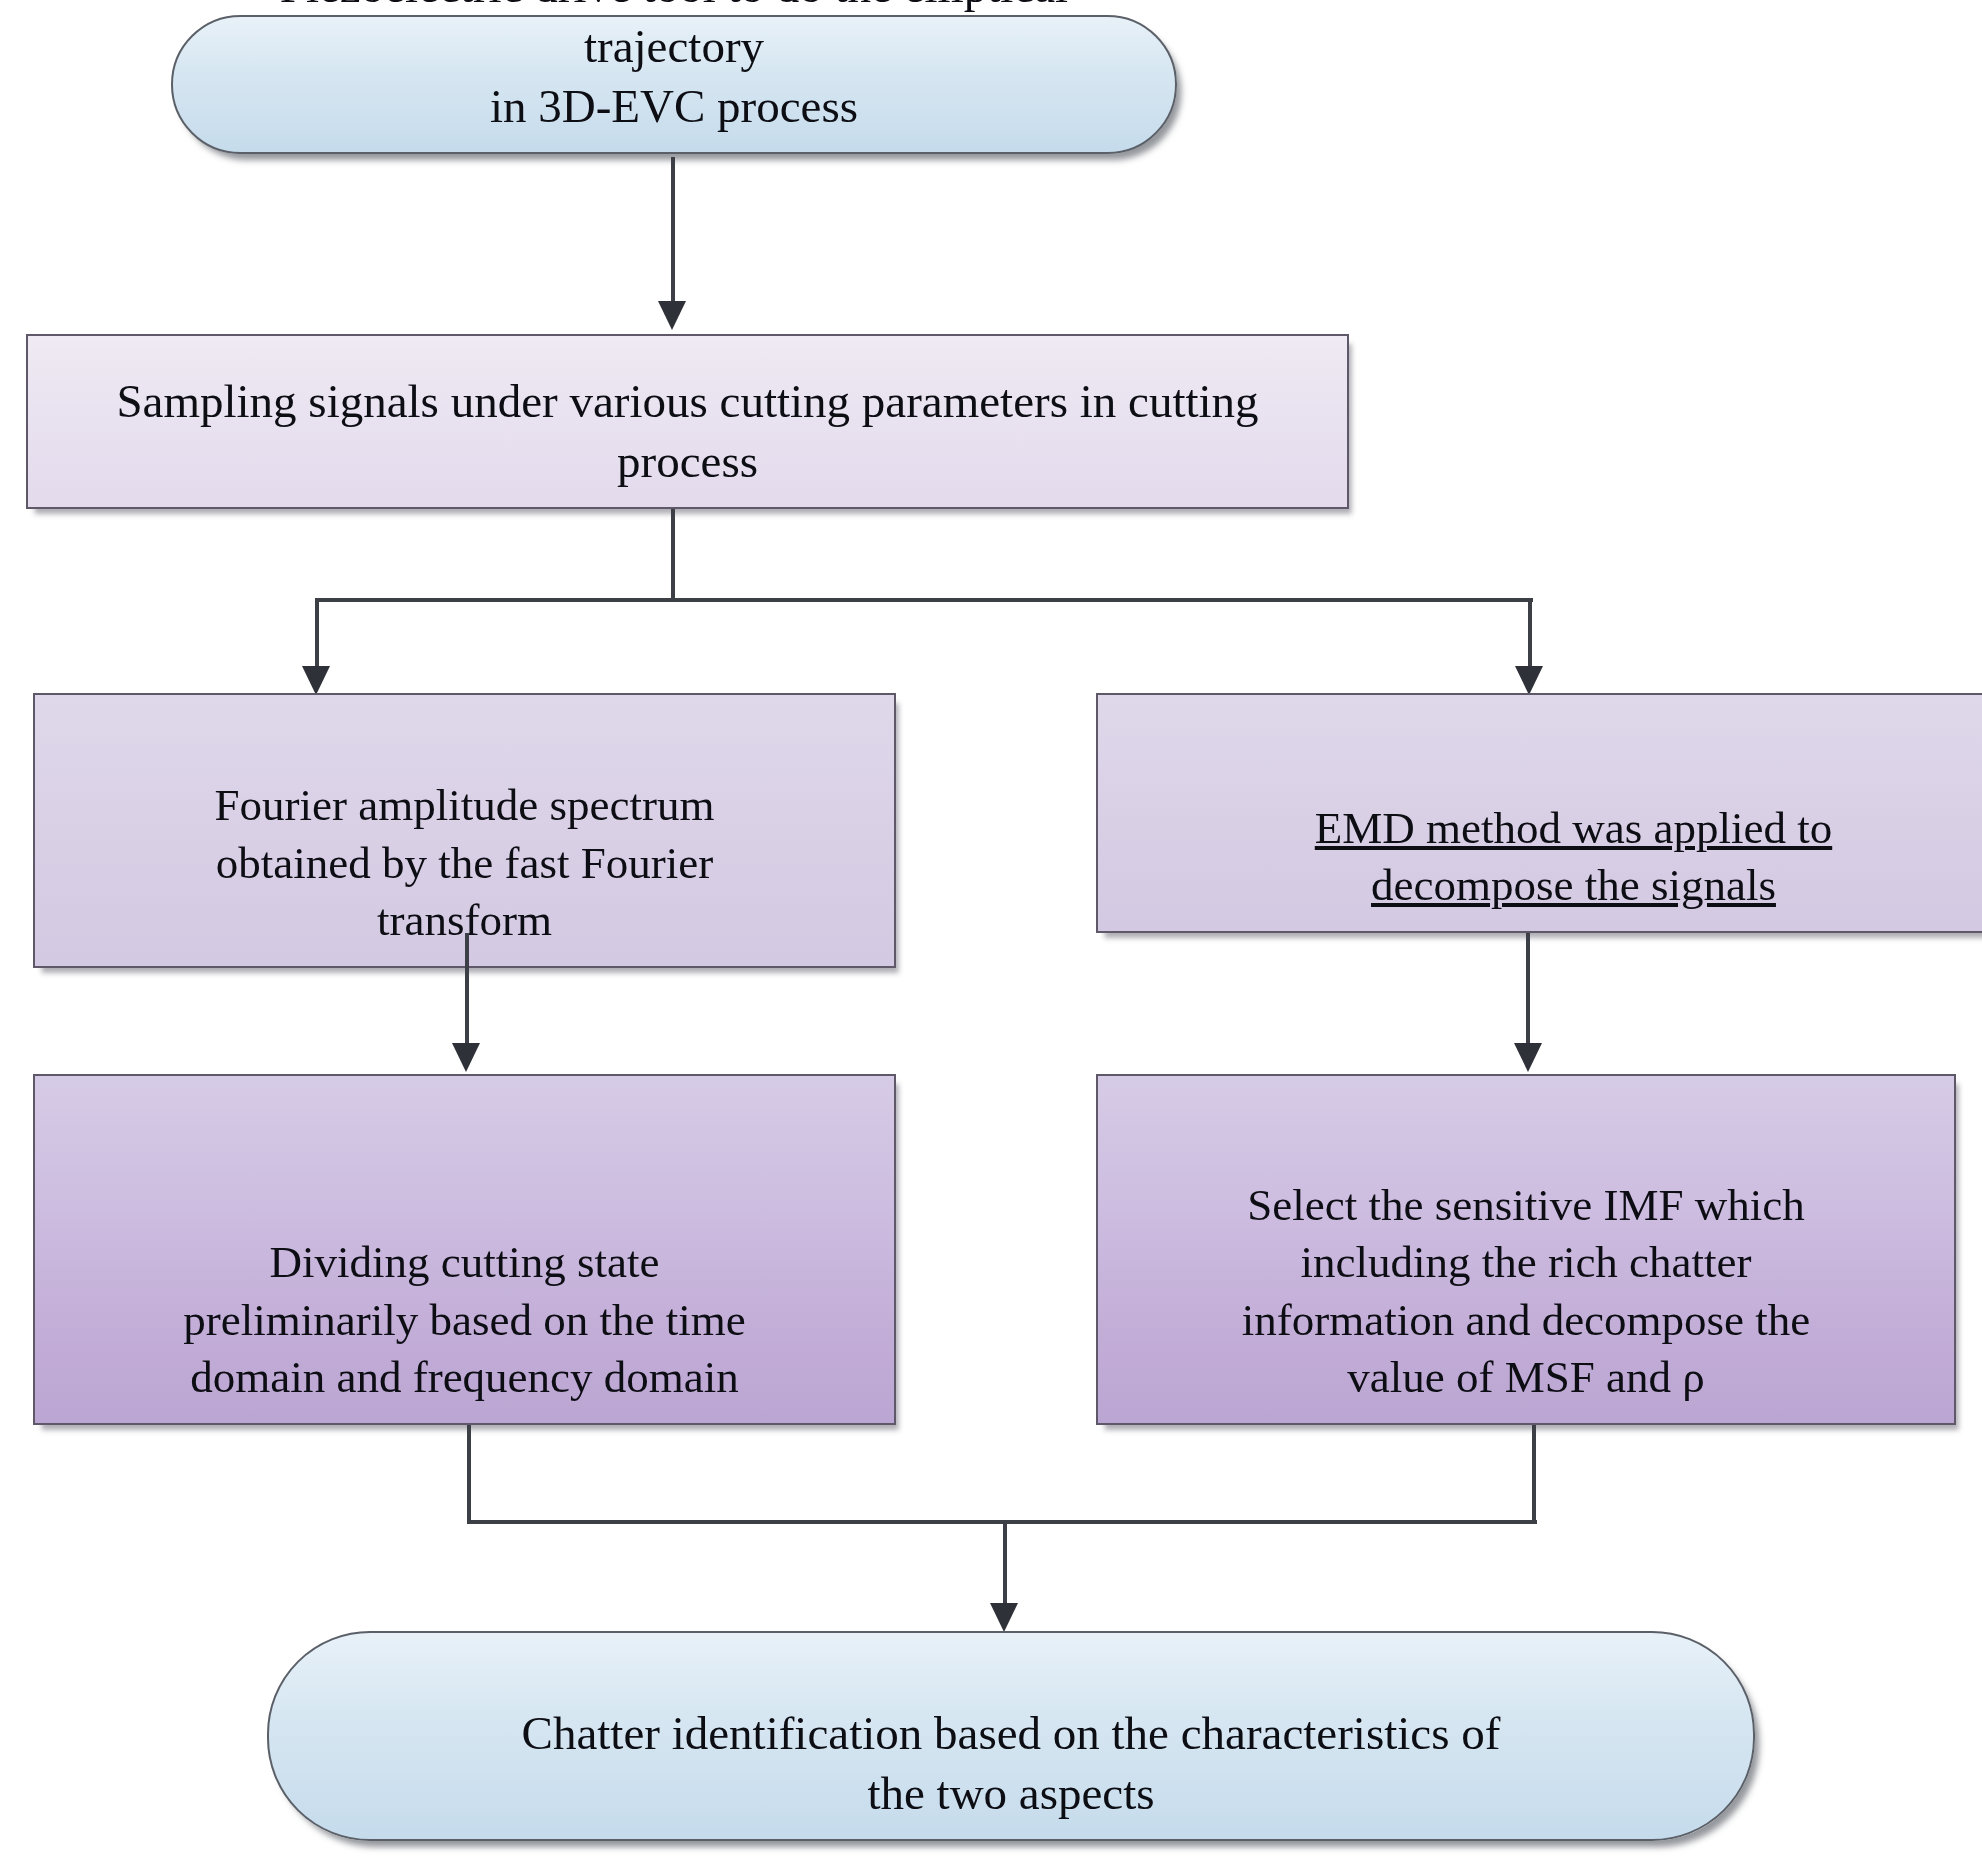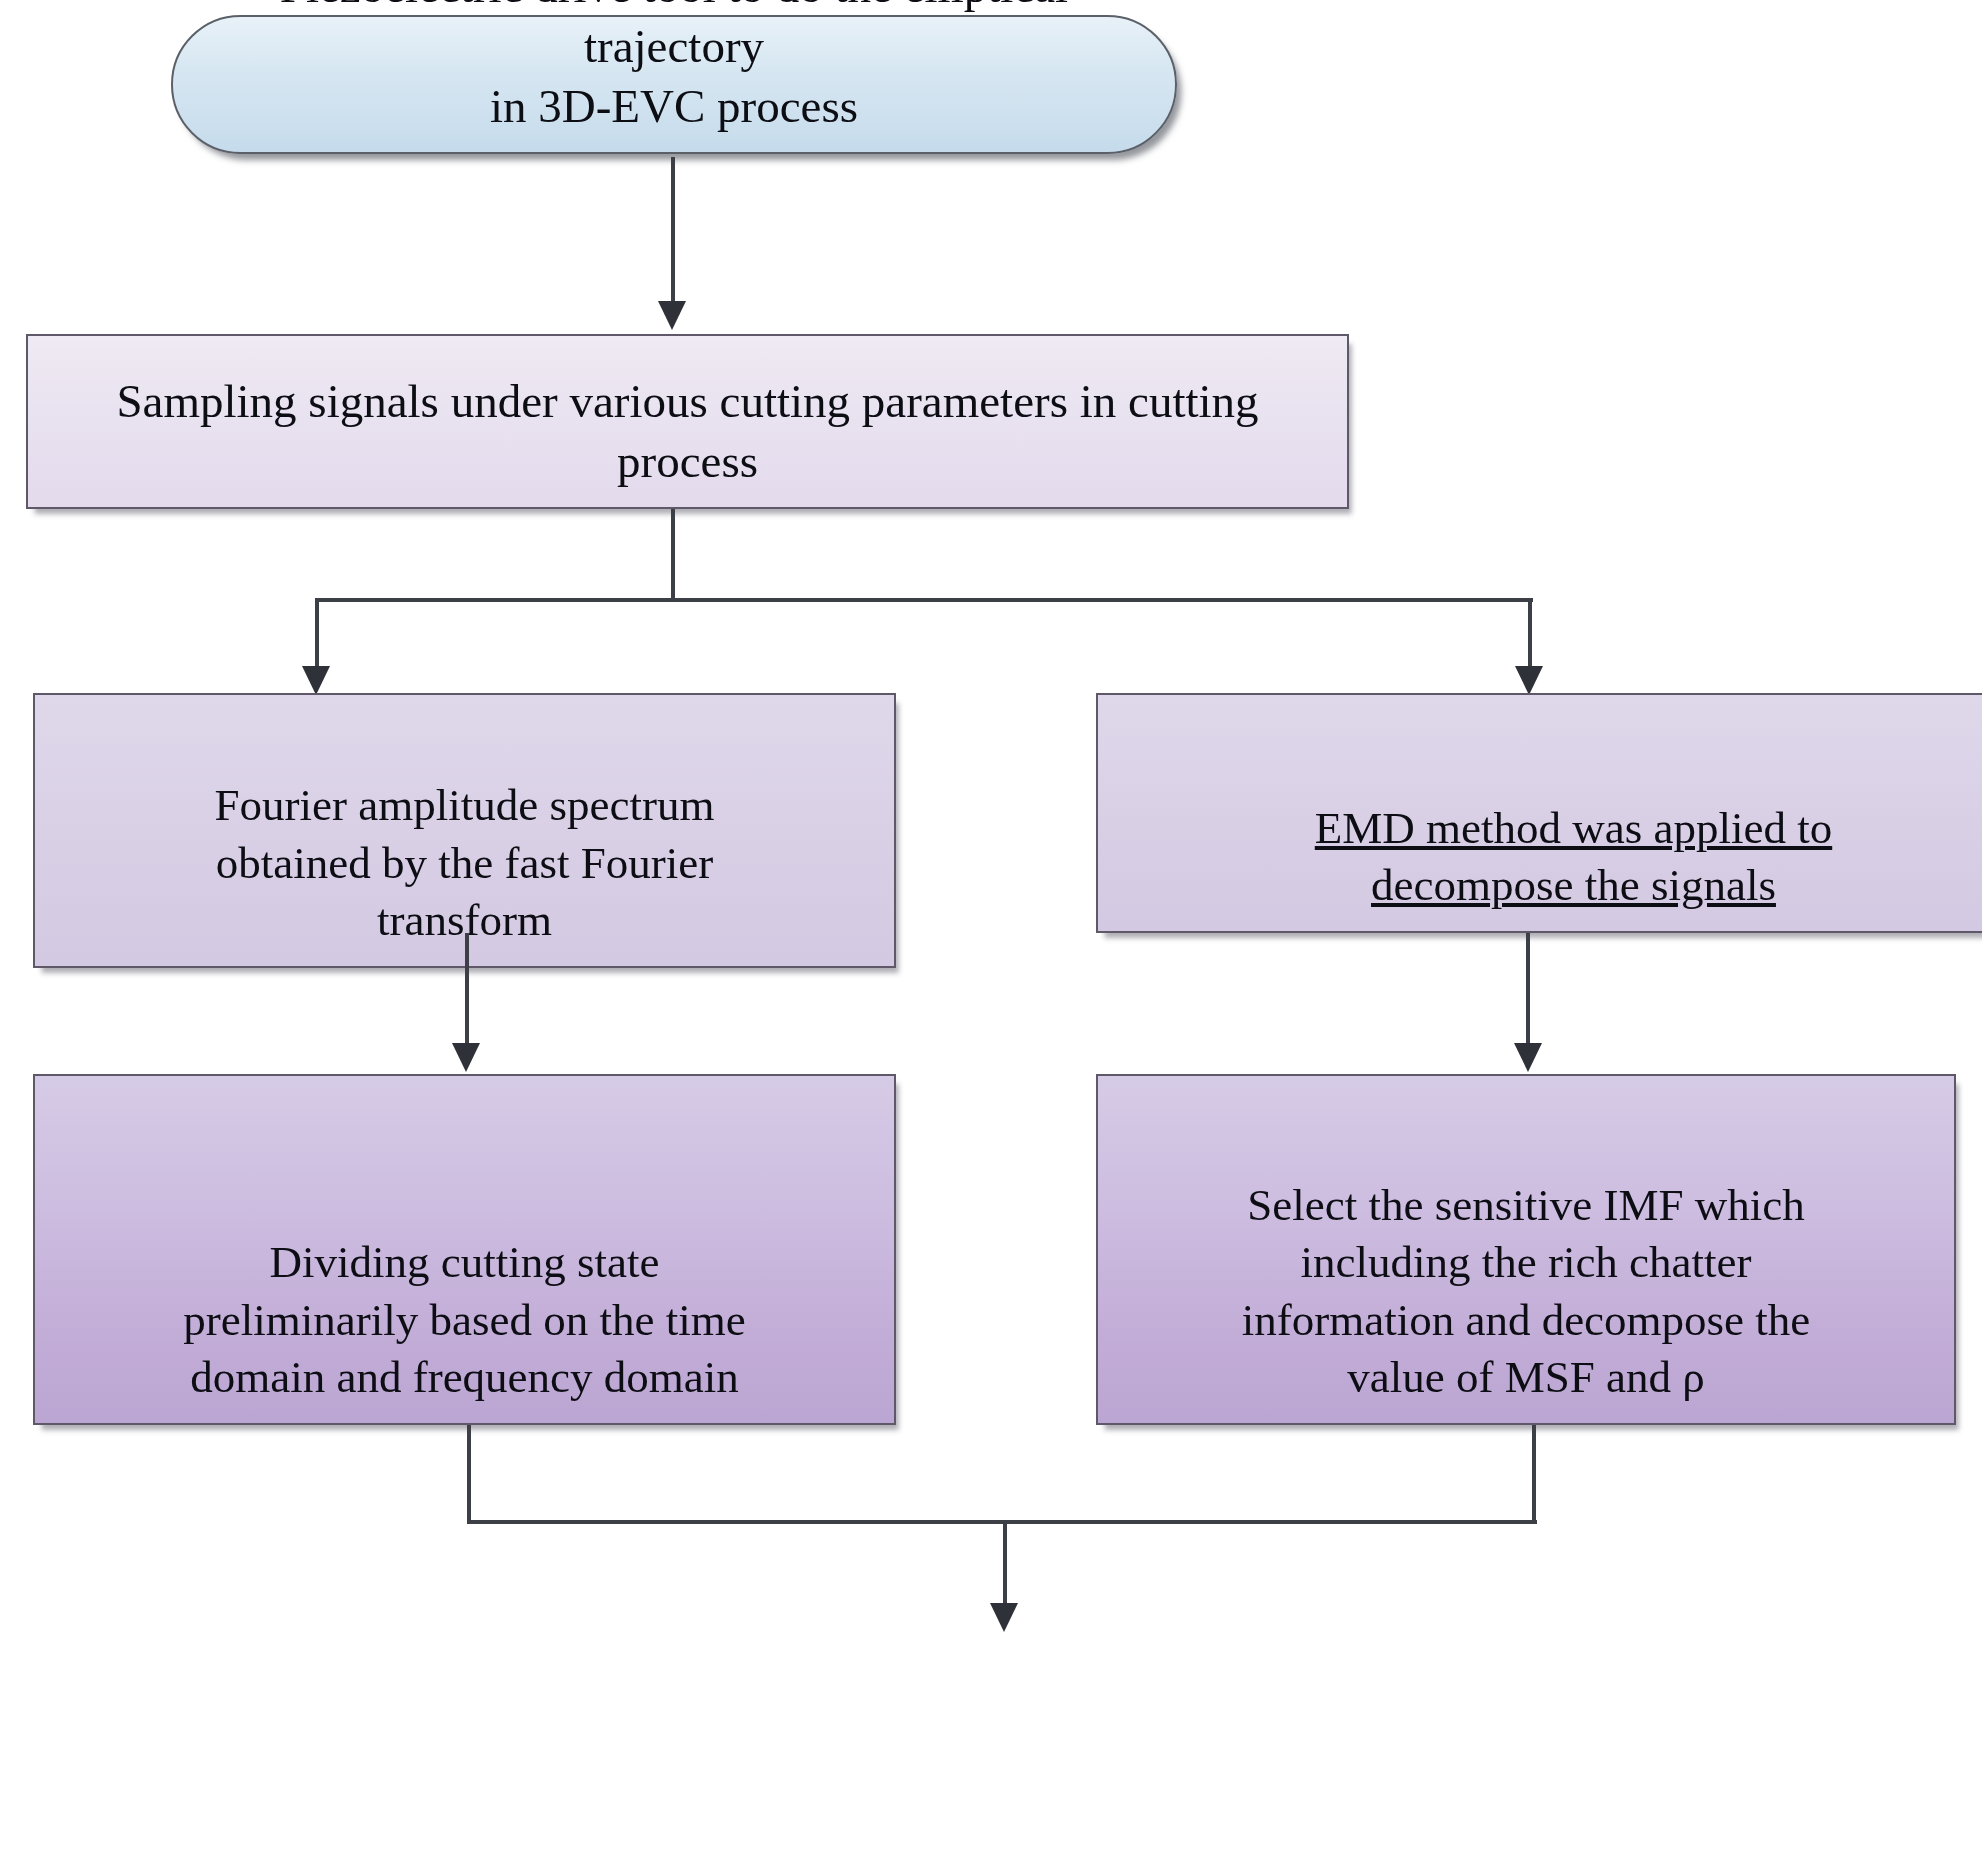--- a/index.html
+++ b/index.html
@@ -130,15 +130,19 @@
 information and decompose the
 value of MSF and ρ</span>
   </div>
 
   <div class="conn v" style="left:467px; top:1425px; height:98px;"></div>
   <div class="conn v" style="left:1532px; top:1425px; height:98px;"></div>
   <div class="conn h" style="left:467px; top:1520px; width:1070px;"></div>
   <div class="conn v" style="left:1003px; top:1520px; height:94px;"></div>
   <div class="arrowhead" style="left:990px; top:1603px;"></div>
 
+  <div class="node terminator" style="left:267px; top:1631px; width:1488px; height:210px; font-size:47px;">
+    <span class="node-text">Chatter identification based on the characteristics of
+the two aspects</span>
+  </div>
 
 </div>
 
 
 </body></html>

